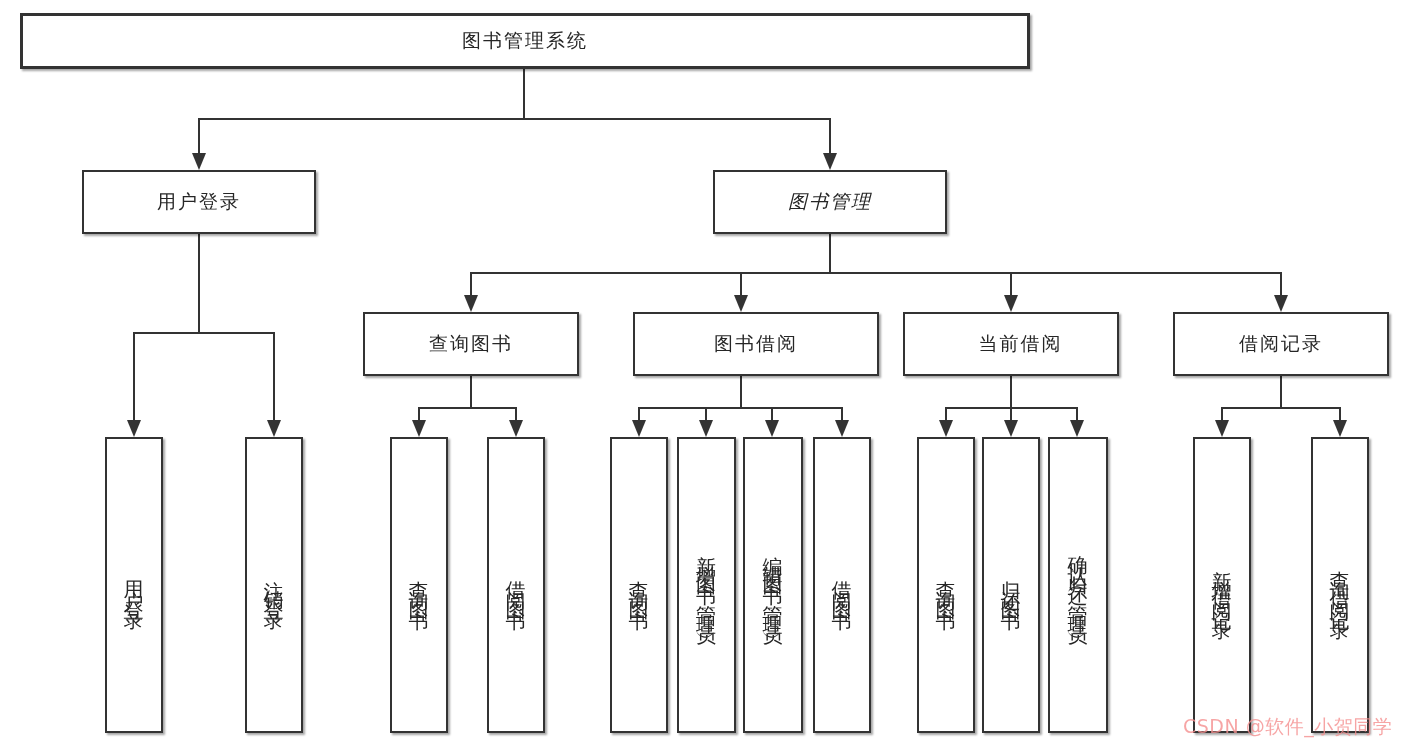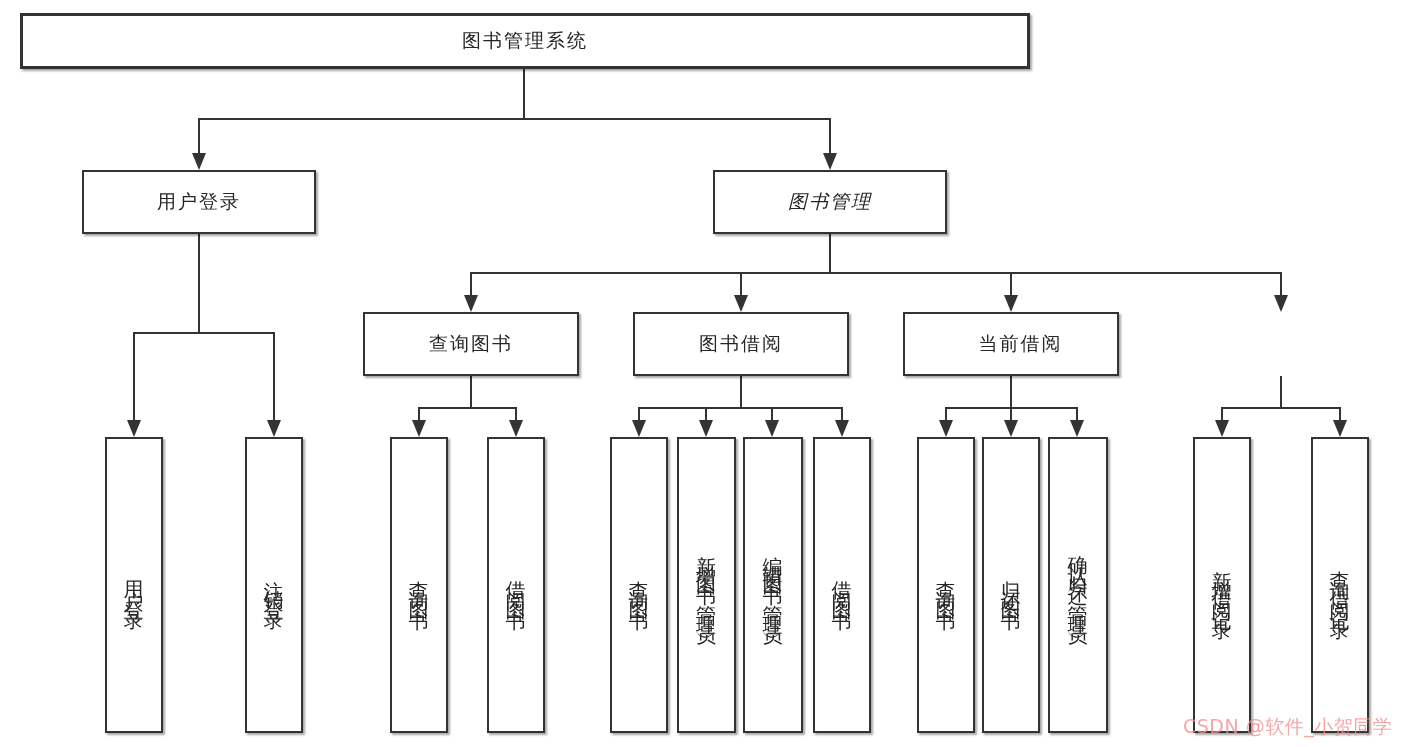--- a/index.html
+++ b/index.html
@@ -117,25 +117,28 @@
   <div class="box" style="left:82px; top:170px; width:234px; height:64px;">
     <span class="hlabel">用户登录</span>
   </div>
   <div class="box" style="left:713px; top:170px; width:234px; height:64px;font-style:italic;">
     <span class="hlabel">图书管理</span>
   </div>
 
   <div class="box" style="left:363px; top:312px; width:216px; height:64px;">
     <span class="hlabel">查询图书</span>
   </div>
-  <div class="box" style="left:633px; top:312px; width:216px; height:64px;">
+  <div class="box" style="left:633px; top:312px; width:246px; height:64px;">
     <span class="hlabel">图书借阅</span>
   </div>
   <div class="box" style="left:903px; top:312px; width:216px; height:64px;padding-left:19px;">
     <span class="hlabel">当前借阅</span>
+  </div>
+  <div class="box" style="left:1173px; top:312px; width:216px; height:64px;">
+    <span class="hlabel">借阅记录</span>
   </div>
 
   <div class="box" style="left:105px; top:437px; width:58px; height:296px;">
     <span class="vlabel">用户登录</span>
   </div>
   <div class="box" style="left:245px; top:437px; width:58px; height:296px;">
     <span class="vlabel">注销登录</span>
   </div>
 
   <div class="box" style="left:390px; top:437px; width:58px; height:296px;">

